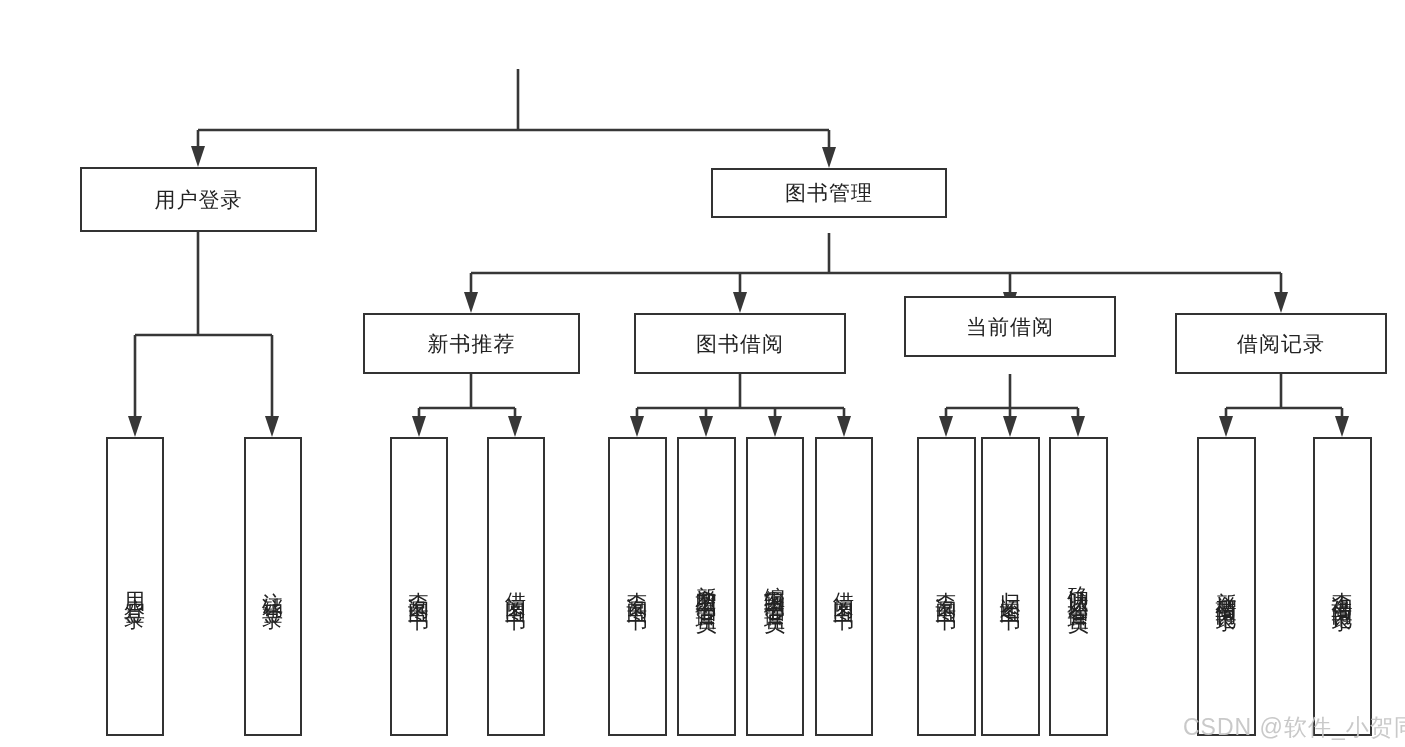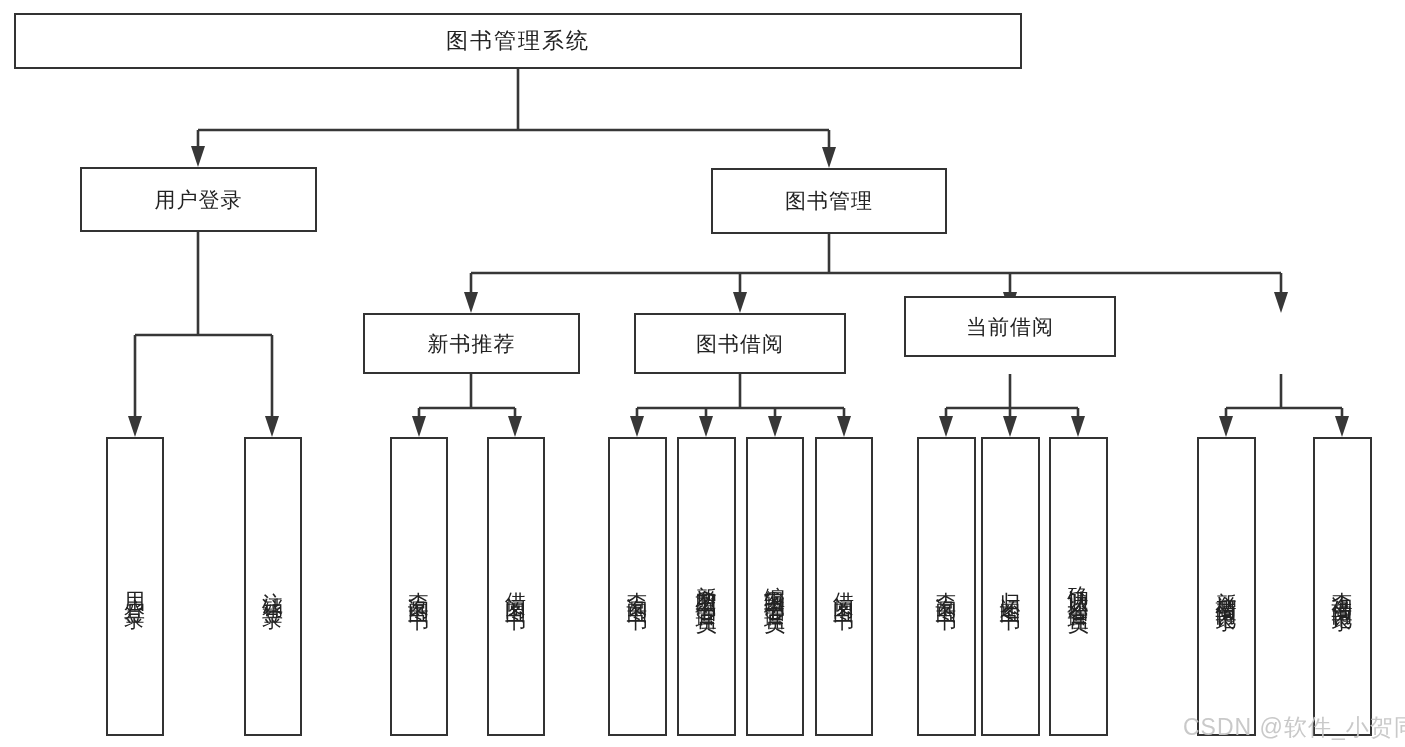--- a/index.html
+++ b/index.html
@@ -129,28 +129,28 @@
       <path d="M768 416 L782 416 L775 437 Z"></path>
       <path d="M837 416 L851 416 L844 437 Z"></path>
       <path d="M939 416 L953 416 L946 437 Z"></path>
       <path d="M1003 416 L1017 416 L1010 437 Z"></path>
       <path d="M1071 416 L1085 416 L1078 437 Z"></path>
       <path d="M1219 416 L1233 416 L1226 437 Z"></path>
       <path d="M1335 416 L1349 416 L1342 437 Z"></path>
     </g>
   </svg>
 
-  <div class="node h-node root-node" style="left:14px; top:13px; width:1008px; height:56px;">图书管理系统</div>
 
   <div class="node h-node" style="left:80px; top:167px; width:237px; height:65px;">用户登录</div>
-  <div class="node h-node" style="left:711px; top:168px; width:236px; height:66px;">图书管理</div>
+  <div class="node h-node" style="left:711px; top:168px; width:236px; height:50px;">图书管理</div>
 
   <div class="node h-node" style="left:634px; top:313px; width:212px; height:61px;">图书借阅</div>
   <div class="node h-node" style="left:363px; top:313px; width:217px; height:61px;">新书推荐</div>
   <div class="node h-node" style="left:904px; top:296px; width:212px; height:61px;">当前借阅</div>
+  <div class="node h-node" style="left:1175px; top:313px; width:212px; height:61px;">借阅记录</div>
 
   <div class="node v-node" style="left:106px; top:437px; width:58px; height:299px;">用户登录</div>
   <div class="node v-node" style="left:244px; top:437px; width:58px; height:299px;">注销登录</div>
 
   <div class="node v-node" style="left:390px; top:437px; width:58px; height:299px;">查询图书</div>
   <div class="node v-node" style="left:487px; top:437px; width:58px; height:299px;">借阅图书</div>
 
   <div class="node v-node" style="left:608px; top:437px; width:59px; height:299px;">查询图书</div>
   <div class="node v-node tight" style="left:677px; top:437px; width:59px; height:299px;">新增图书（管理员）</div>
   <div class="node v-node tight" style="left:746px; top:437px; width:58px; height:299px;">编辑图书（管理员）</div>

